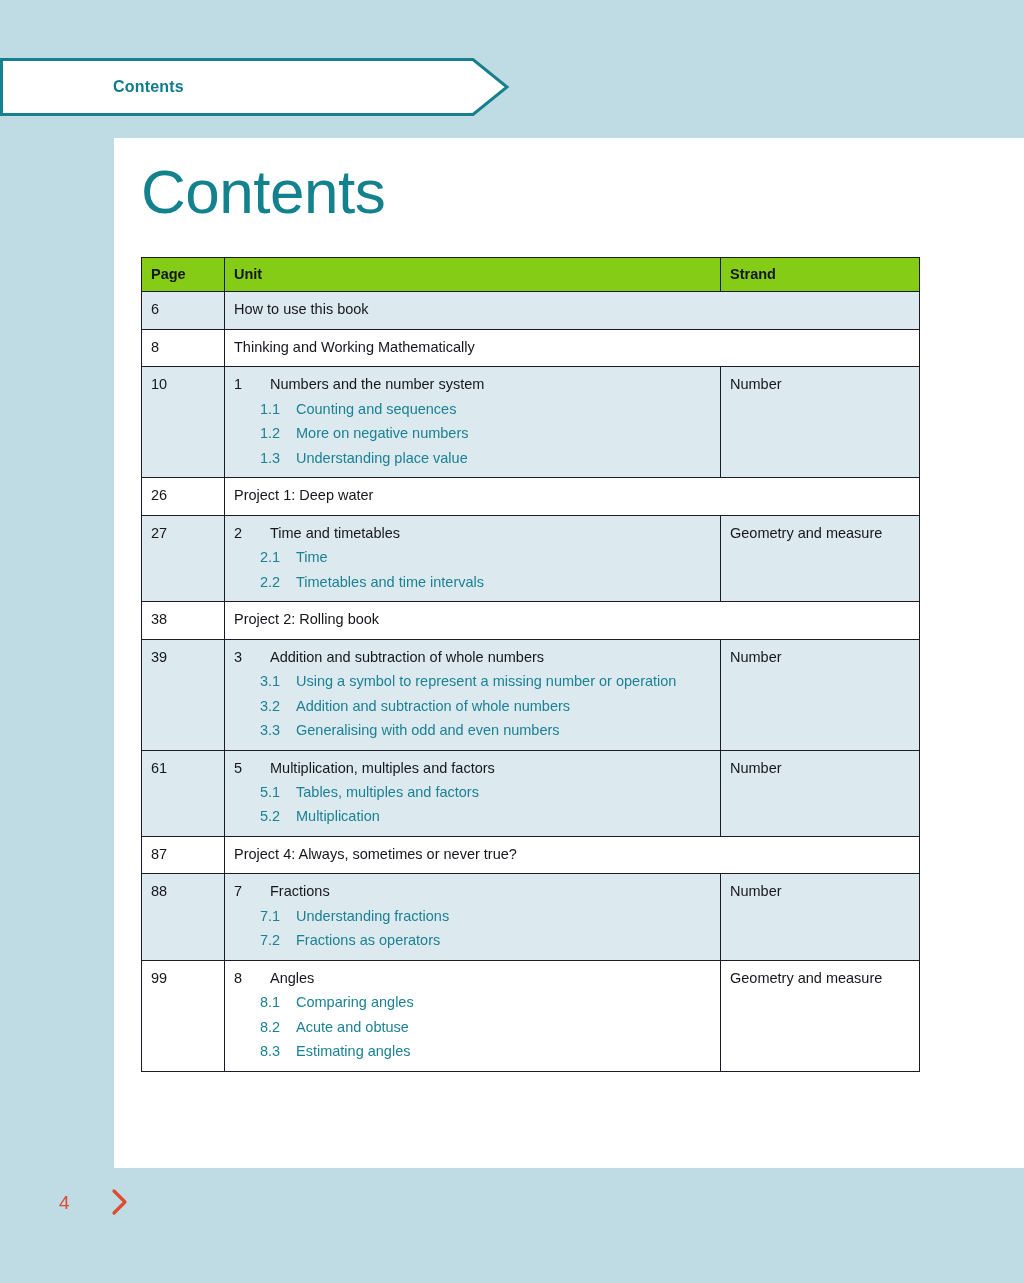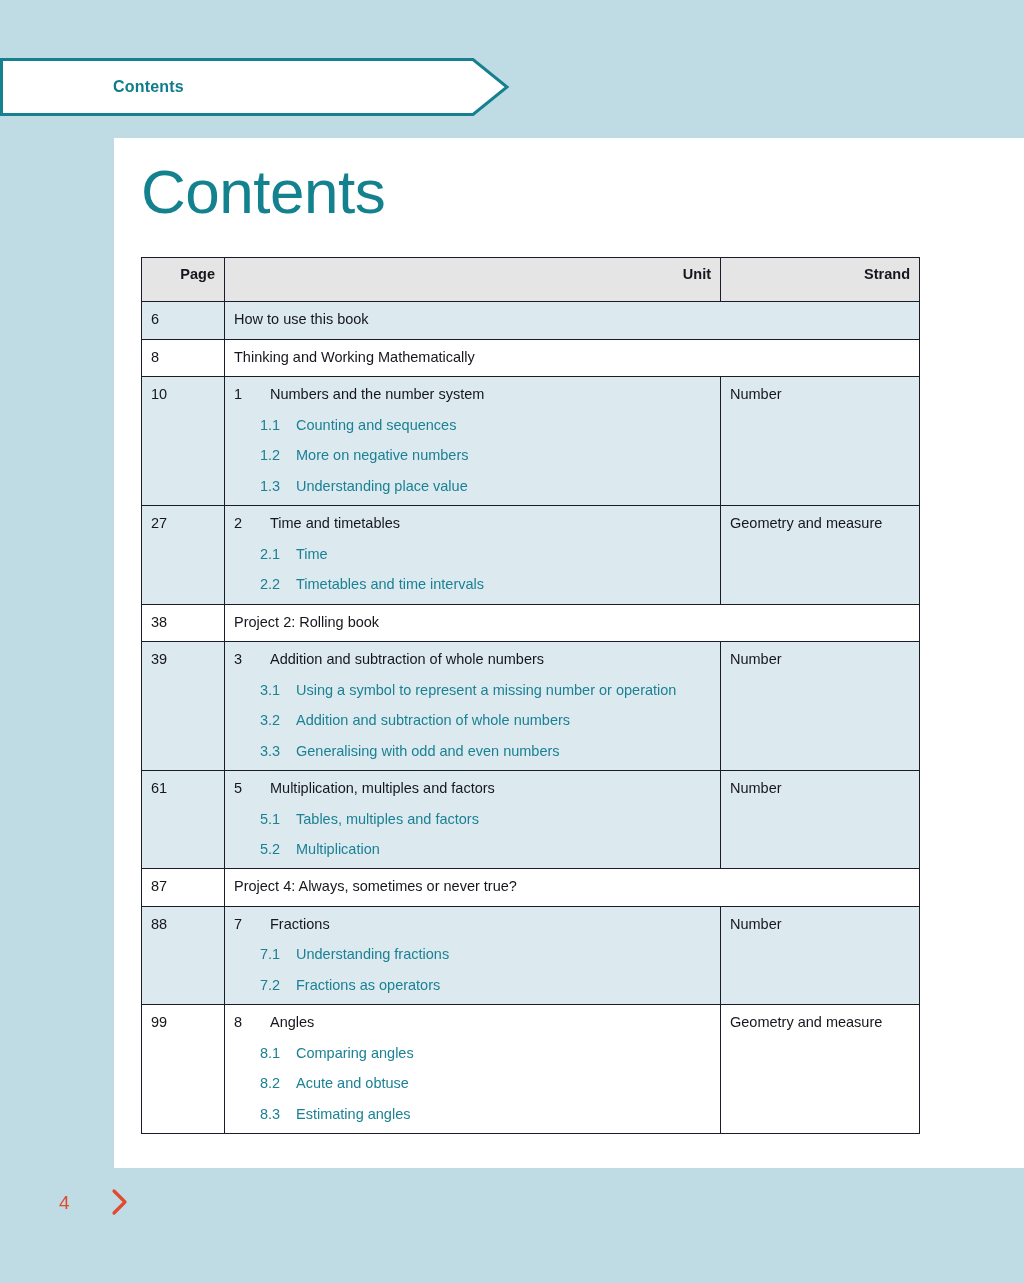--- a/index.html
+++ b/index.html
@@ -50,41 +50,40 @@
     border:1.5px solid #1c1c28;
     vertical-align:top;
     padding:6px 9px 8px 9px;
     font-size:14.5px;
     color:#16161d;
     font-weight:400;
     text-align:left;
     line-height:1.55;
   }
   .toc th {
-    background:#e5e5e5;
+    background:#84cc16;
     font-weight:bold;
-    padding-top:5px; padding-bottom:16px;
+    padding-top:5px; padding-bottom:6px;
     font-size:14.5px;
-    text-align:right;
   }
   .col-page  { width:83px; }
   .col-unit  { width:496px; }
   .col-strand{ width:199px; }
 
   tr.shade > td { background:#dceaf0; }
   tr.plain > td { background:#ffffff; }
 
   
   .unit-head { display:flex; }
   .unit-num  { width:36px; flex:0 0 36px; }
   .unit-name { flex:1 1 auto; }
   .sub {
     display:flex;
     color:#1b8193;
-    margin-top:8px;
+    margin-top:2px;
   }
   .sub-num  { width:36px; flex:0 0 36px; margin-left:26px; }
   .sub-name { flex:1 1 auto; }
 
   
   .folio {
     position:absolute; left:59px; top:1192px;
     font-size:19px; color:#e04a2f; font-weight:400;
   }
   .folio-arrow {
@@ -145,20 +144,24 @@
                 <span class="sub-num">1.2</span>
                 <span class="sub-name">More on negative numbers</span>
               </div>
               <div class="sub">
                 <span class="sub-num">1.3</span>
                 <span class="sub-name">Understanding place value</span>
               </div>
             </td>
             <td>Number</td>
           </tr>
+          <tr class="plain">
+            <td>26</td>
+            <td colspan="2">Project 1: Deep water</td>
+          </tr>
           <tr class="shade">
             <td>27</td>
             <td>
               <div class="unit-head">
                 <span class="unit-num">2</span>
                 <span class="unit-name">Time and timetables</span>
               </div>
               <div class="sub">
                 <span class="sub-num">2.1</span>
                 <span class="sub-name">Time</span>

